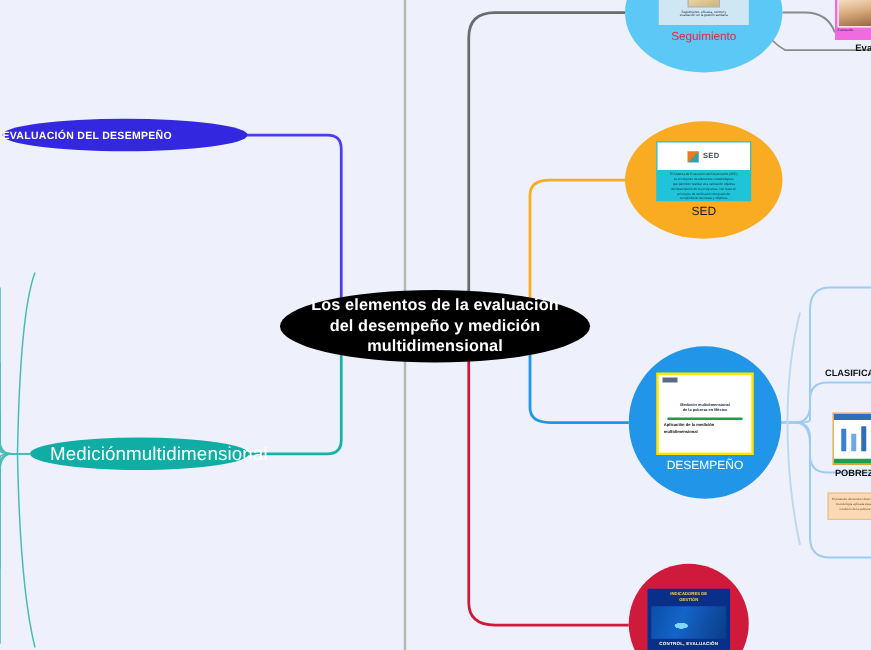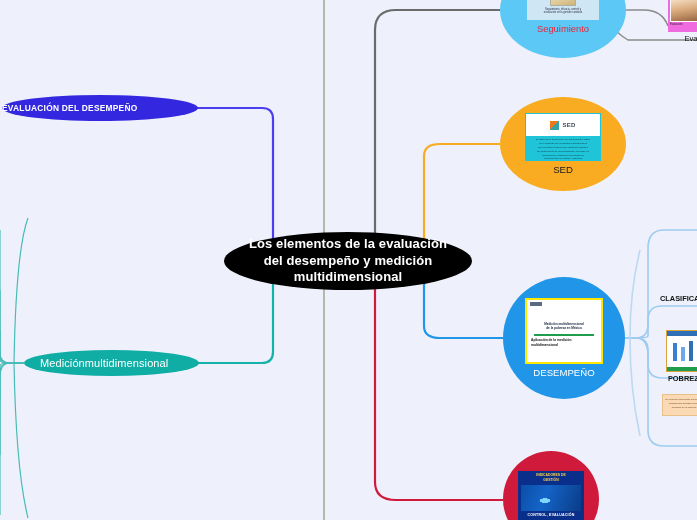--- a/index.html
+++ b/index.html
@@ -79,21 +79,21 @@
   }
   #node-medicion {
     left: 24px;
     top: 350px;
     width: 175px;
     height: 26px;
     background: #0fada4;
   }
   #node-medicion .lbl {
     color: #ffffff;
-    font-size: 11px;
+    font-size: 15px;
     letter-spacing: 0.1px;
     white-space: nowrap;
     padding-left: 16px;
   }
 
   
   .round-node {
     border-radius: 50%;
     display: flex;
     flex-direction: column;
@@ -328,21 +328,21 @@
     box-sizing: border-box;
   }
   #cut-evaluacion .thumb-eval .tcap {
     font-size: 2.6px;
     color: #3a1a34;
     margin-top: 1px;
     white-space: nowrap;
   }
   #cut-evaluacion .cut-label {
     font-size: 7.6px;
-    font-weight: normal;
+    font-weight: bold;
     color: #111111;
     margin-top: 2px;
     white-space: nowrap;
   }
 
   #cut-clasificacion {
     left: 660px;
     top: 294px;
     font-size: 7.4px;
     font-weight: bold;

